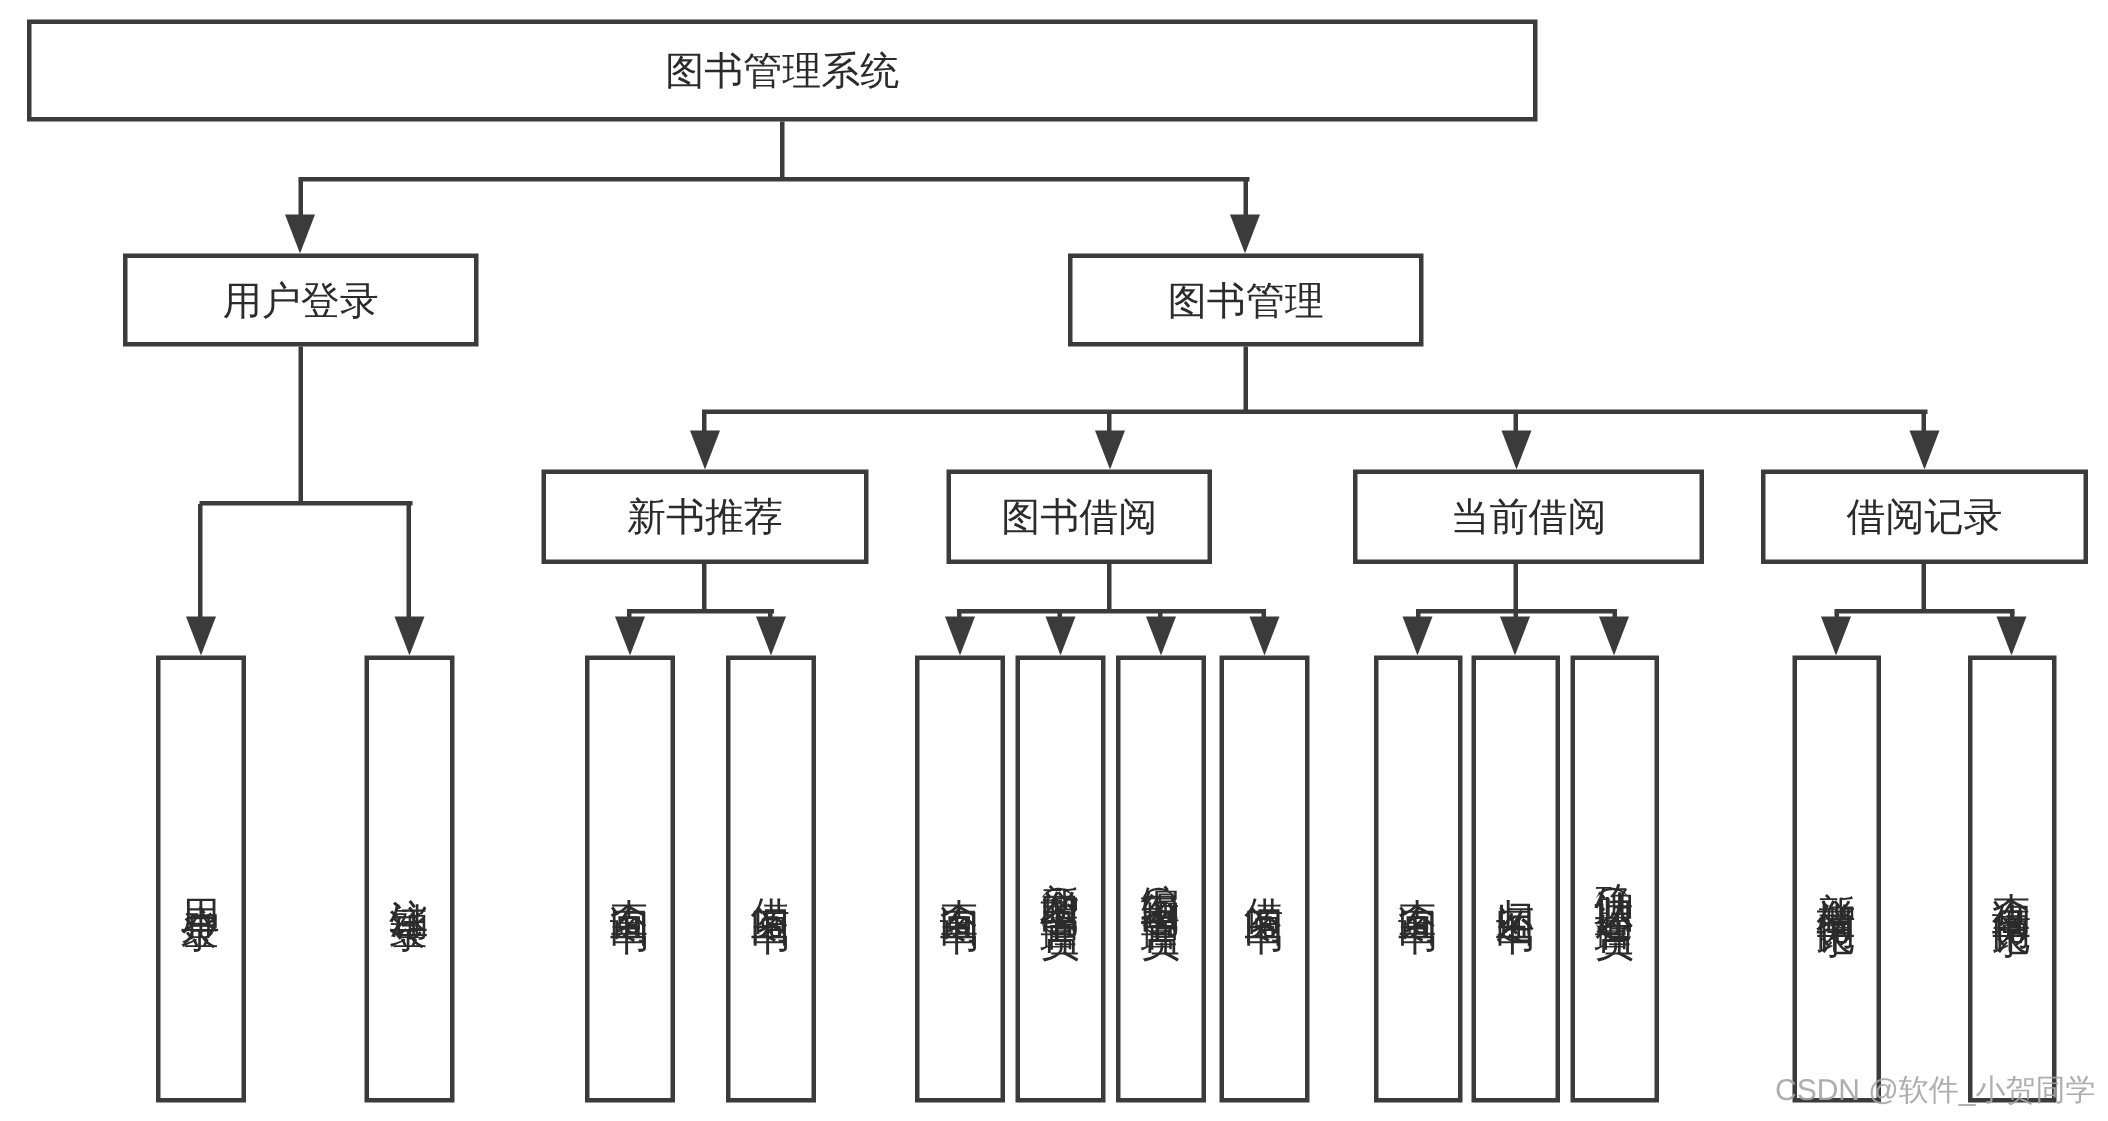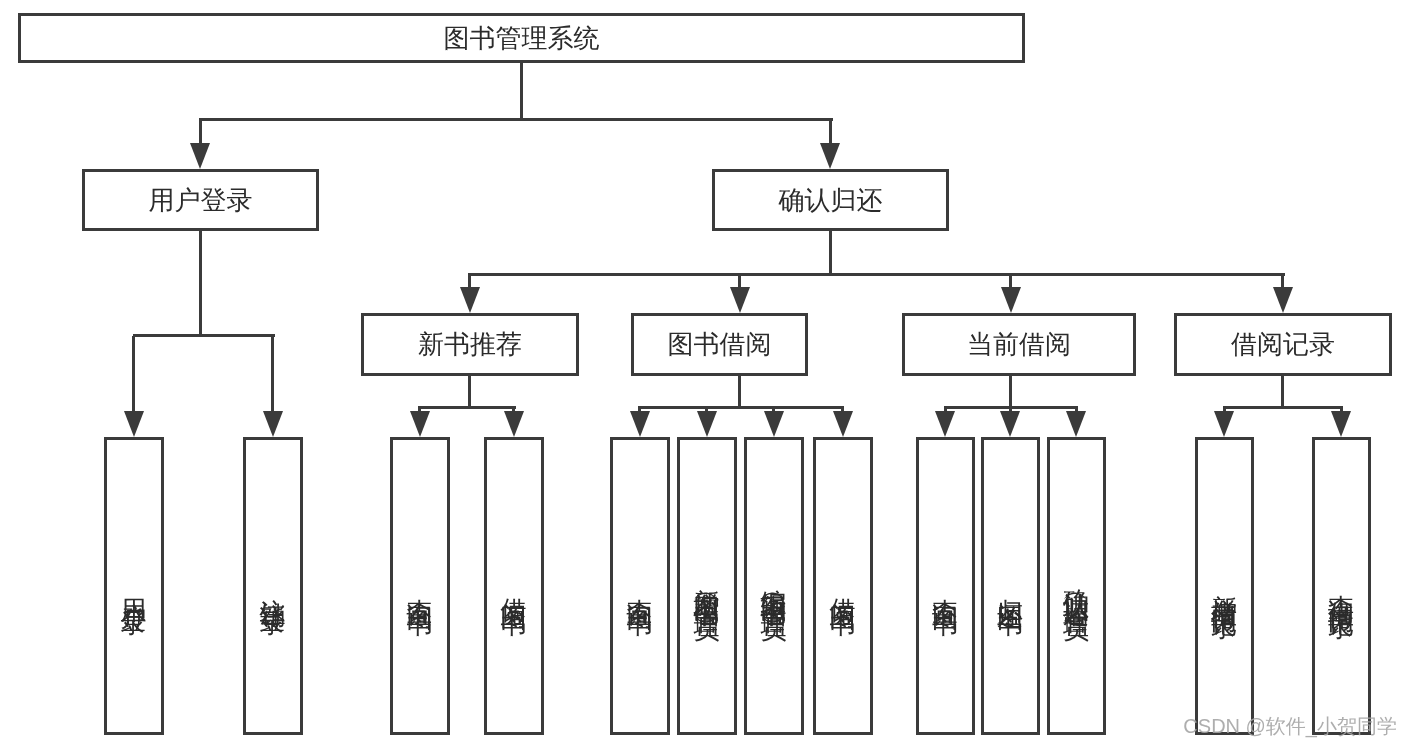--- a/index.html
+++ b/index.html
@@ -26,36 +26,36 @@
   .watermark{
     position:absolute;right:8px;bottom:7px;z-index:10;
     font-size:20px;color:rgba(165,165,165,0.9);white-space:nowrap;
   }
 </style>
 </head>
 <body>
 
 <div id="canvas">
 
-  <div class="box" style="left:18px;top:13px;width:1007px;height:50px;">
+  <div class="box" style="left:18px;top:13px;width:1007px;height:68px;">
     <span class="label">图书管理系统</span>
   </div>
 
   <div class="line" style="left:520px;top:62px;width:3px;height:58px;"></div>
   <div class="line" style="left:199px;top:118px;width:634px;height:3px;"></div>
   <div class="line" style="left:199px;top:120px;width:3px;height:24px;"></div>
   <div class="arrowhead" style="left:190px;top:143px;"></div>
   <div class="line" style="left:829px;top:120px;width:3px;height:24px;"></div>
   <div class="arrowhead" style="left:820px;top:143px;"></div>
 
   <div class="box" style="left:82px;top:169px;width:237px;height:62px;">
     <span class="label">用户登录</span>
   </div>
   <div class="box" style="left:712px;top:169px;width:237px;height:62px;">
-    <span class="label">确认归还</span>
+    <span class="label">图书管理</span>
   </div>
 
   <div class="line" style="left:199px;top:230px;width:3px;height:106px;"></div>
   <div class="line" style="left:133px;top:334px;width:142px;height:3px;"></div>
   <div class="line" style="left:132px;top:336px;width:3px;height:76px;"></div>
   <div class="arrowhead" style="left:124px;top:411px;"></div>
   <div class="line" style="left:271px;top:336px;width:3px;height:76px;"></div>
   <div class="arrowhead" style="left:263px;top:411px;"></div>
 
   <div class="line" style="left:829px;top:230px;width:3px;height:45px;"></div>

